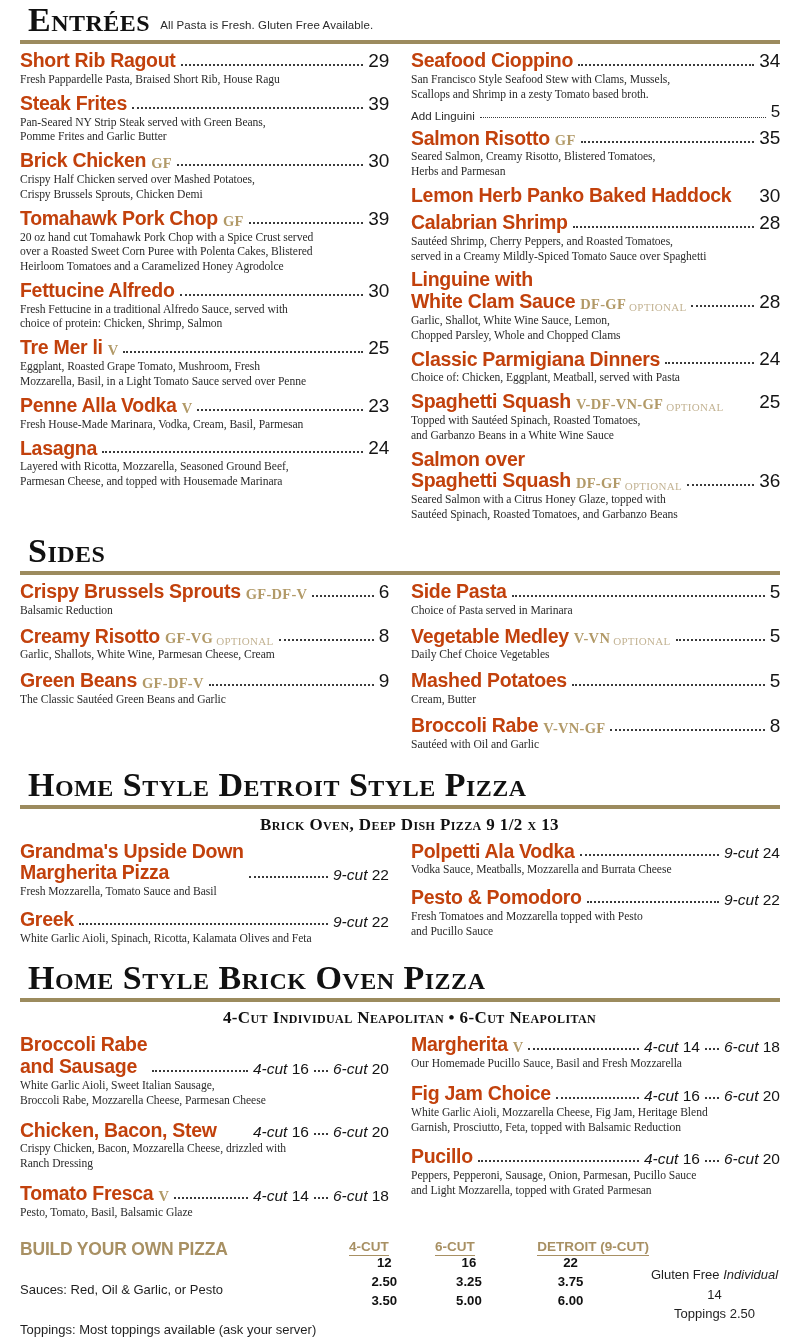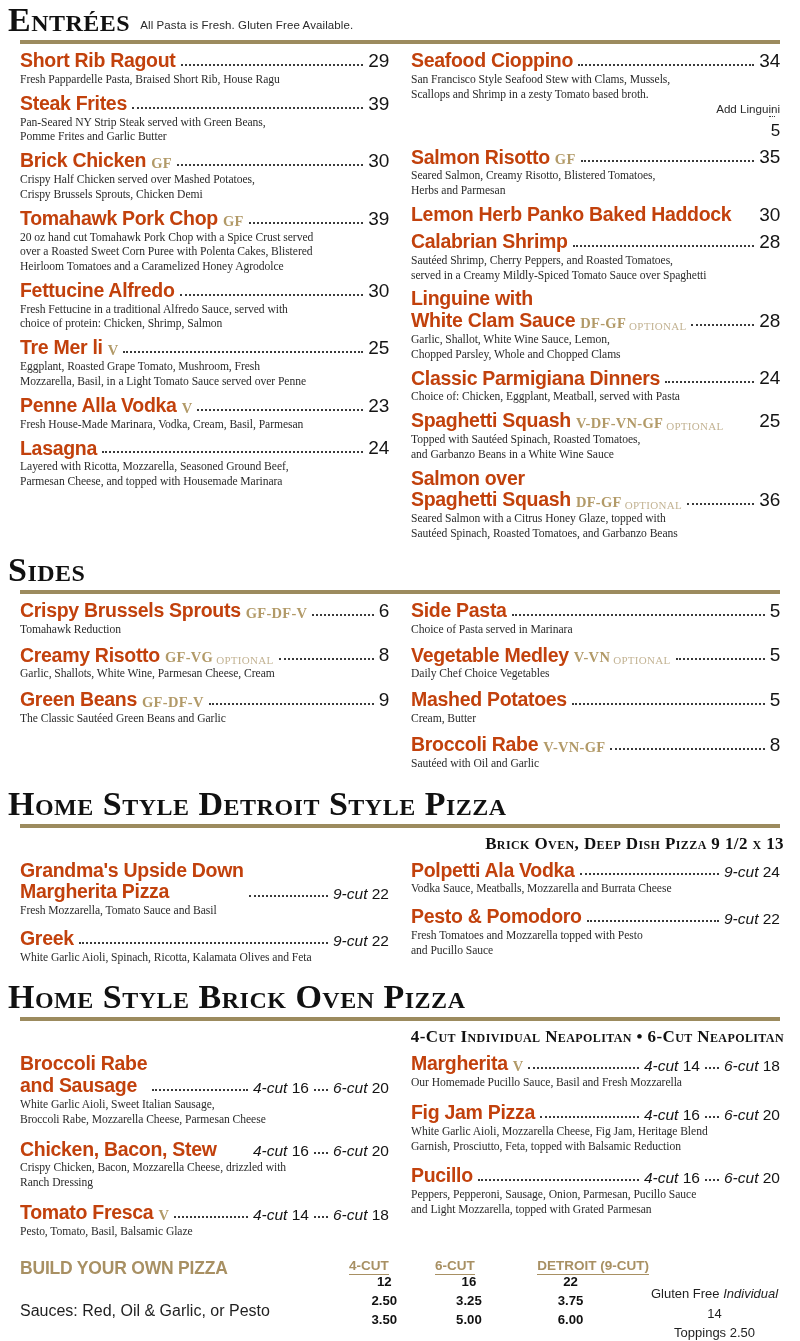--- a/index.html
+++ b/index.html
@@ -17,21 +17,21 @@
   .page {
     width: 800px;
     height: 1341px;
     position: relative;
     padding: 0;
     box-sizing: border-box;
   }
 
   
   .section-head {
-    padding: 0 8px;
+    padding: 0 28px;
     display: flex;
     align-items: baseline;
     gap: 10px;
   }
   .section-title {
     font-family: "Liberation Serif", serif;
     font-weight: bold;
     font-size: 34px;
     line-height: 1.0;
     letter-spacing: 0.5px;
@@ -48,28 +48,28 @@
     top: -2px;
     margin-top: 21px;
   }
   .rule {
     height: 4px;
     background: #9c8b5e;
     margin: 3px 20px 6px 20px;
   }
 
   .subhead {
-    text-align: right;
+    text-align: center;
     font-family: "Liberation Serif", serif;
     font-weight: bold;
     font-size: 17px;
     font-variant: small-caps;
     letter-spacing: .4px;
     color: #111;
-    margin: 5px 16px 6px 0;
+    margin: 5px 6px 6px 0;
     padding-left: 25px;
   }
 
   
   .cols {
     display: flex;
     padding: 0 20px;
     gap: 22px;
     box-sizing: border-box;
   }
@@ -130,21 +130,20 @@
     color: #2b2b2b;
     letter-spacing: -.05px;
     margin-top: 1px;
     font-family: Liberation Serif, serif;
   }
   .sub-line {
     display: flex;
     align-items: flex-end;
     font-size: 11.6px;
     color: #2b2b2b;
-    flex-direction: column;
   }
   .sub-line .dots { border-bottom-width: 1.6px; margin-bottom: 4px; }
   .sub-line .price { font-size: 17px; }
 
   
   .cut-price {
     font-style: italic;
     font-size: 15.5px;
     white-space: nowrap;
     color: #141414;
@@ -163,21 +162,21 @@
   }
   .byo-left { width: 352px; }
   .byo-title {
     color: #a89063;
     font-weight: bold;
     font-size: 17.5px;
     letter-spacing: -.2px;
     margin-bottom: 2px;
   }
   .byo-row {
-    font-size: 16px;
+    font-size: 13px;
     line-height: 1.42;
     color: #1f1f1f;
     margin-top: 21px;
   }
   .byo-table { width: 300px; }
   .byo-th {
     display: flex;
     font-weight: bold;
     font-size: 13.5px;
     color: #a89063;
@@ -378,21 +377,21 @@
 
   <div class="cols sec-sides">
     <div class="col" id="sides-left">
         <div class="item">
           <div class="item-line">
             <span class="item-name">Crispy Brussels Sprouts</span>
             <span class="diet">GF-DF-V</span>
             <span class="dots"></span>
             <span class="price">6</span>
           </div>
-          <div class="desc"><span>Tomahawk Reduction</span></div>
+          <div class="desc"><span>Balsamic Reduction</span></div>
         </div>
         <div class="item">
           <div class="item-line">
             <span class="item-name">Creamy Risotto</span>
             <span class="diet">GF-VG</span>
             <span class="opt">OPTIONAL</span>
             <span class="dots"></span>
             <span class="price">8</span>
           </div>
           <div class="desc"><span>Garlic, Shallots, White Wine, Parmesan Cheese, Cream</span></div>
@@ -538,21 +537,21 @@
             <span class="diet">V</span>
             <span class="dots"></span>
             <span class="cut-price">4-cut <span class="num">14</span></span>
             <span class="dots" style="max-width:14px;min-width:8px"></span>
             <span class="cut-price">6-cut <span class="num">18</span></span>
           </div>
           <div class="desc"><span>Our Homemade Pucillo Sauce, Basil and Fresh Mozzarella</span></div>
         </div>
         <div class="item" style="margin-bottom:11px">
           <div class="item-line">
-            <span class="item-name">Fig Jam Pizza</span>
+            <span class="item-name">Fig Jam Choice</span>
             <span class="dots"></span>
             <span class="cut-price">4-cut <span class="num">16</span></span>
             <span class="dots" style="max-width:14px;min-width:8px"></span>
             <span class="cut-price">6-cut <span class="num">20</span></span>
           </div>
           <div class="desc"><span>White Garlic Aioli, Mozzarella Cheese, Fig Jam, Heritage Blend</span><br><span>Garnish, Prosciutto, Feta, topped with Balsamic Reduction</span></div>
         </div>
         <div class="item" style="margin-bottom:11px">
           <div class="item-line">
             <span class="item-name">Pucillo</span>

